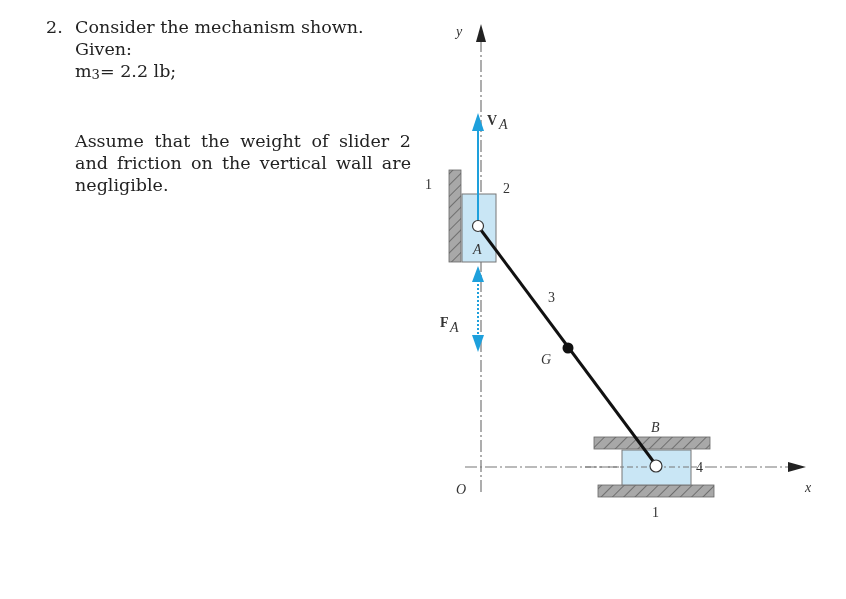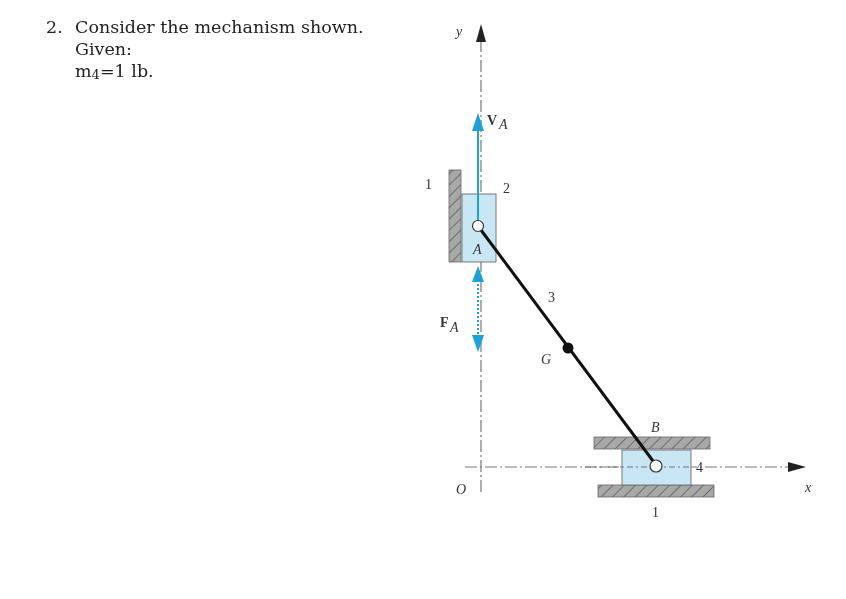--- a/index.html
+++ b/index.html
@@ -19,23 +19,24 @@
   .lbl-it { font-style: italic; }
   .lbl-b { font-weight: bold; }
 </style>
 </head>
 <body>
 
 <div class="problem">
   <span class="num">2.</span>
   <div class="body">
     <p>Consider the mechanism shown. Given:</p>
-    <p><span>m</span><span class="sub">4</span><span>=1 lb.</span></p>
+    <p><span>m</span><span class="sub">3</span><span>= 2.2 lb;</span></p>
     <div class="gap"></div>
     <div class="gap"></div>
+    <p class="justify">Assume that the weight of slider 2 and friction on the vertical wall are negligible.</p>
     <div class="gap"></div>
   </div>
 </div>
 
 <svg class="figure" width="846" height="599" viewBox="0 0 846 599">
   <defs>
     <pattern id="hatch" patternUnits="userSpaceOnUse" width="8" height="8" patternTransform="rotate(45)">
       <rect width="8" height="8" fill="#a8a8a8"></rect>
       <line x1="0" y1="0" x2="0" y2="8" stroke="#555" stroke-width="1.4"></line>
     </pattern>

